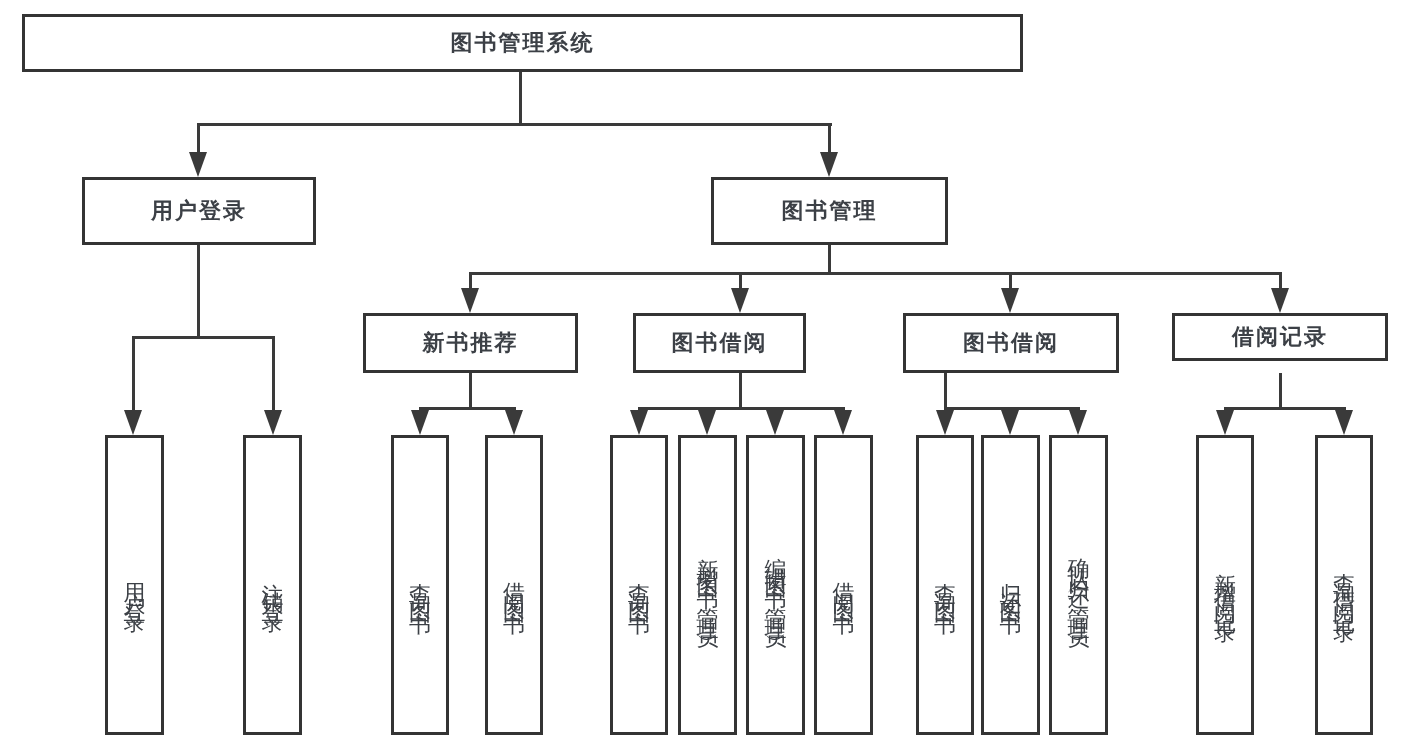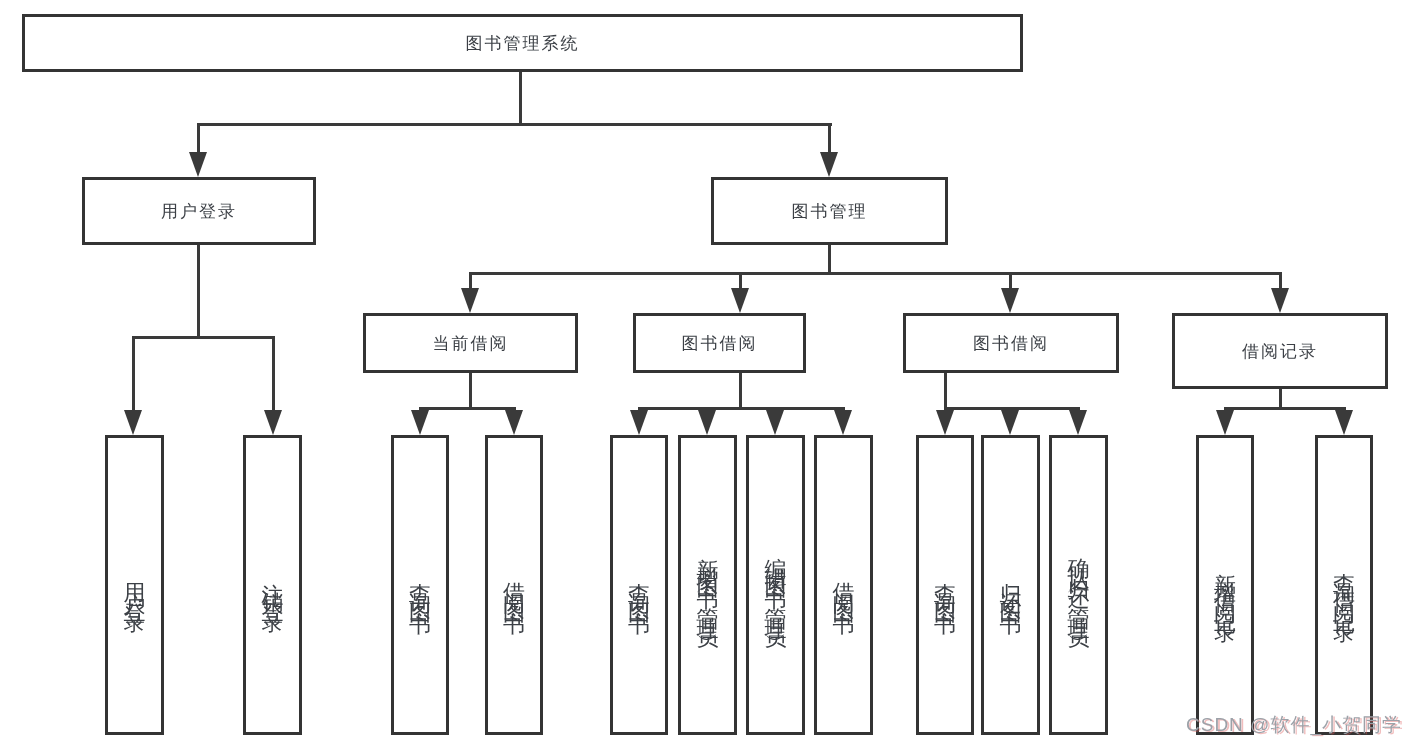--- a/index.html
+++ b/index.html
@@ -15,23 +15,24 @@
     background:#ffffff;
     border:3px solid #343434;
     box-sizing:border-box;
     display:flex;
     align-items:center;
     justify-content:center;
     color:#3c4046;
     z-index:2;
   }
   .hlabel{
-    font-size:17px;
+    font-size:22px;
     letter-spacing:2px;
     white-space:nowrap;
+    font-weight:bold;
   }
   .vlabel{
     writing-mode:vertical-rl;
     text-orientation:mixed;
     font-size:22px;
     letter-spacing:10px;
     line-height:1;
     white-space:nowrap;
   }
   .vline{position:absolute;width:3px;background:#3a3a3a;z-index:1;}
@@ -65,29 +66,29 @@
   </div>
 
   <div class="box" style="left:82px;top:177px;width:234px;height:68px;">
     <span class="hlabel">用户登录</span>
   </div>
   <div class="box" style="left:711px;top:177px;width:237px;height:68px;align-items:center;">
     <span class="hlabel">图书管理</span>
   </div>
 
   <div class="box" style="left:363px;top:313px;width:215px;height:60px;">
-    <span class="hlabel">当前借阅</span>
+    <span class="hlabel">新书推荐</span>
   </div>
   <div class="box" style="left:633px;top:313px;width:173px;height:60px;">
     <span class="hlabel">图书借阅</span>
   </div>
   <div class="box" style="left:903px;top:313px;width:216px;height:60px;">
     <span class="hlabel">图书借阅</span>
   </div>
-  <div class="box" style="left:1172px;top:313px;width:216px;height:76px;">
+  <div class="box" style="left:1172px;top:313px;width:216px;height:48px;">
     <span class="hlabel">借阅记录</span>
   </div>
 
   <div class="box" style="left:105px;top:435px;width:59px;height:300px;">
     <span class="vlabel">用户登录</span>
   </div>
   <div class="box" style="left:243px;top:435px;width:59px;height:300px;">
     <span class="vlabel">注销登录</span>
   </div>
 
@@ -180,15 +181,14 @@
   <div class="vline" style="left:1077px;top:407px;height:8px;"></div>
   <div class="arrow" style="left:1069px;top:410px;"></div>
 
   <div class="vline" style="left:1279px;top:373px;height:37px;"></div>
   <div class="hline" style="left:1224px;top:407px;width:121px;"></div>
   <div class="vline" style="left:1224px;top:407px;height:8px;"></div>
   <div class="arrow" style="left:1216px;top:410px;"></div>
   <div class="vline" style="left:1343px;top:407px;height:8px;"></div>
   <div class="arrow" style="left:1335px;top:410px;"></div>
 
-  <div class="watermark">CSDN @软件_小贺同学</div>
 
 </div>
 
 </body></html>

